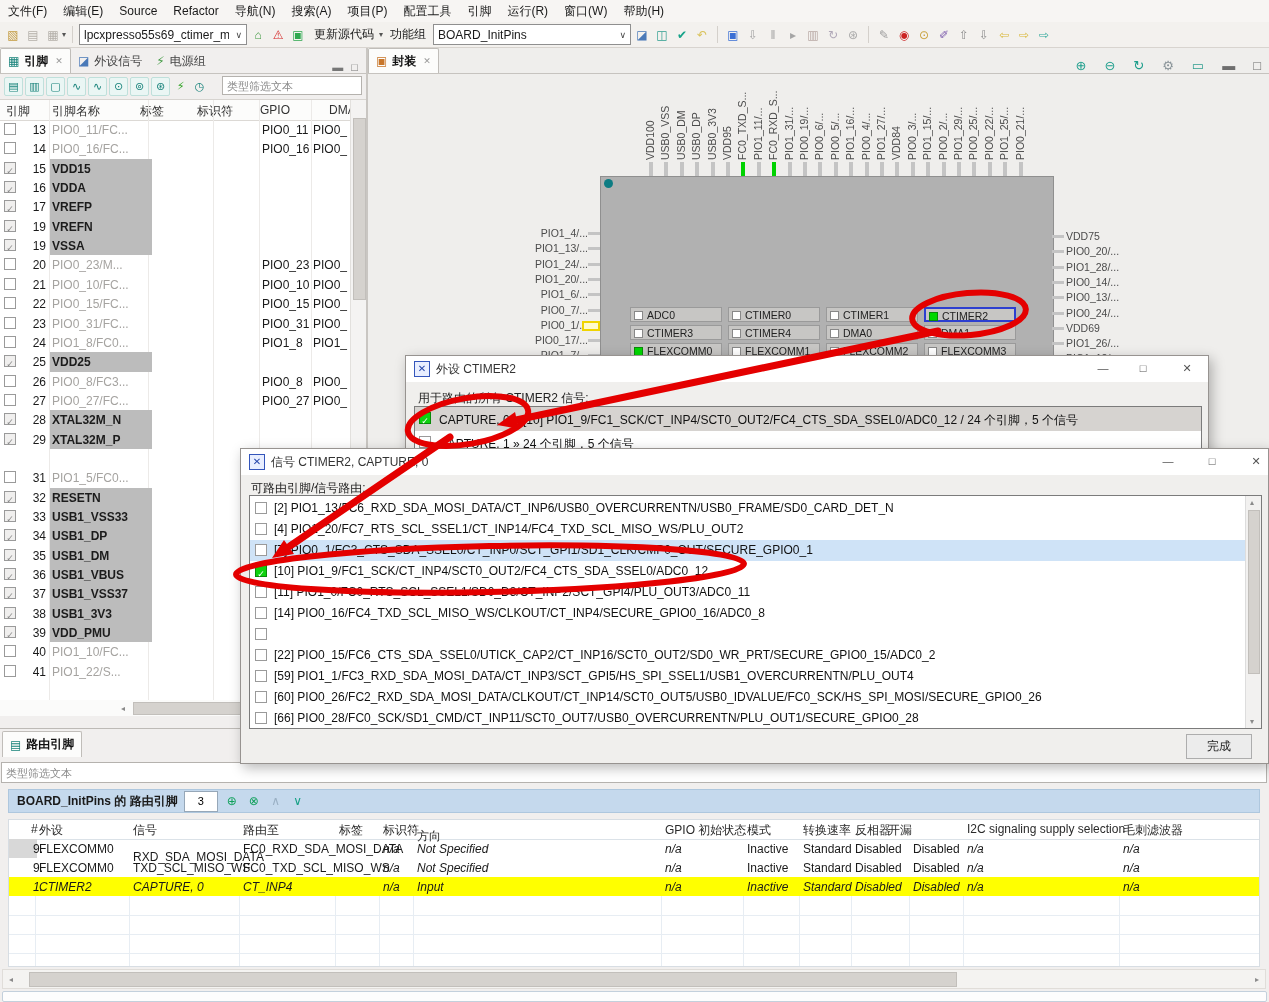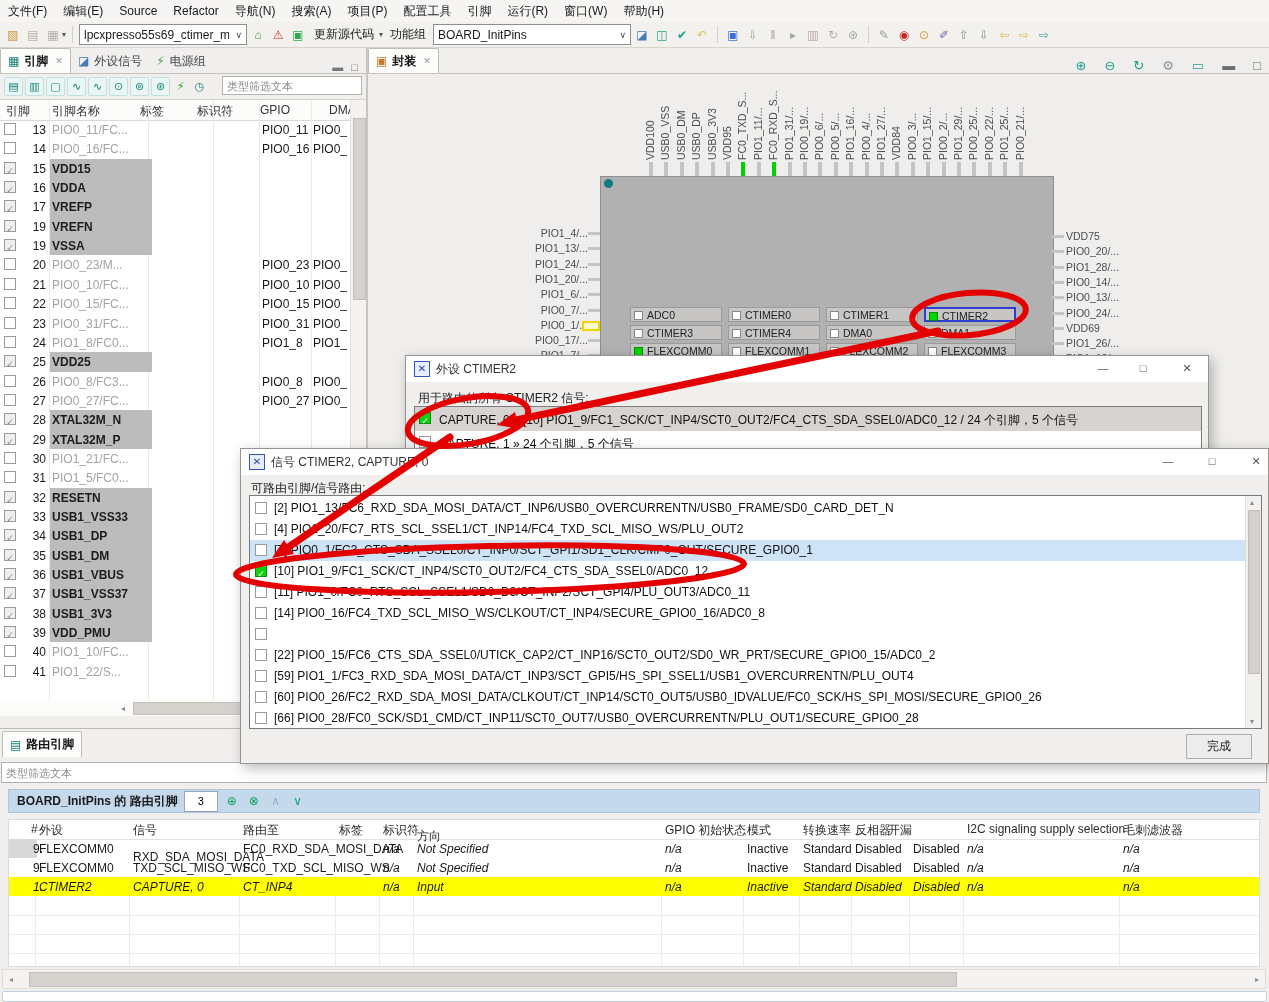--- a/index.html
+++ b/index.html
@@ -311,25 +311,20 @@
           <span style="left: 18px; width: 28px; text-align: right;">28</span>
           <div class="pwrbg"></div>
           <span class="pwrname" style="left: 52px;">XTAL32M_N</span>
         </div>
         <div class="prow" style="top: 329.6px;">
           <div class="cb gray" style="left: 4px; top: 3px;"></div>
           <span style="left: 18px; width: 28px; text-align: right;">29</span>
           <div class="pwrbg"></div>
           <span class="pwrname" style="left: 52px;">XTAL32M_P</span>
         </div>
-        <div class="prow" style="top: 348.95px;">
-          <div class="cb" style="left: 4px; top: 3px;"></div>
-          <span style="left: 18px; width: 28px; text-align: right;">30</span>
-          <span class="pname-g" style="left: 52px;">PIO1_21/FC...</span>
-        </div>
         <div class="prow" style="top: 368.3px;">
           <div class="cb" style="left: 4px; top: 3px;"></div>
           <span style="left: 18px; width: 28px; text-align: right;">31</span>
           <span class="pname-g" style="left: 52px;">PIO1_5/FC0...</span>
         </div>
         <div class="prow" style="top: 387.65px;">
           <div class="cb gray" style="left: 4px; top: 3px;"></div>
           <span style="left: 18px; width: 28px; text-align: right;">32</span>
           <div class="pwrbg"></div>
           <span class="pwrname" style="left: 52px;">RESETN</span>

